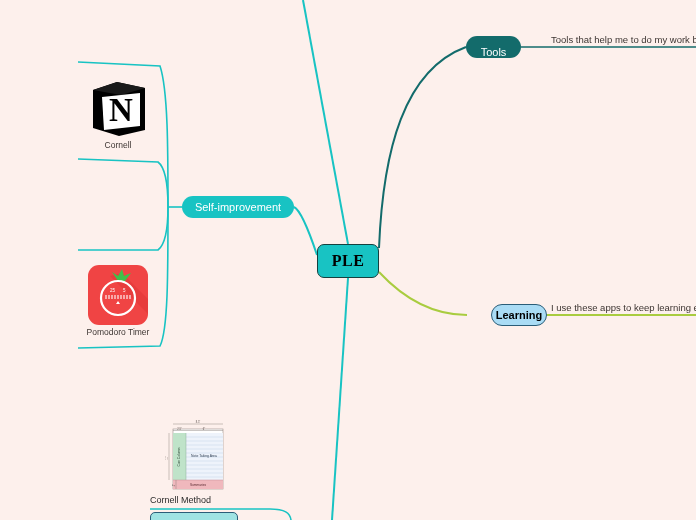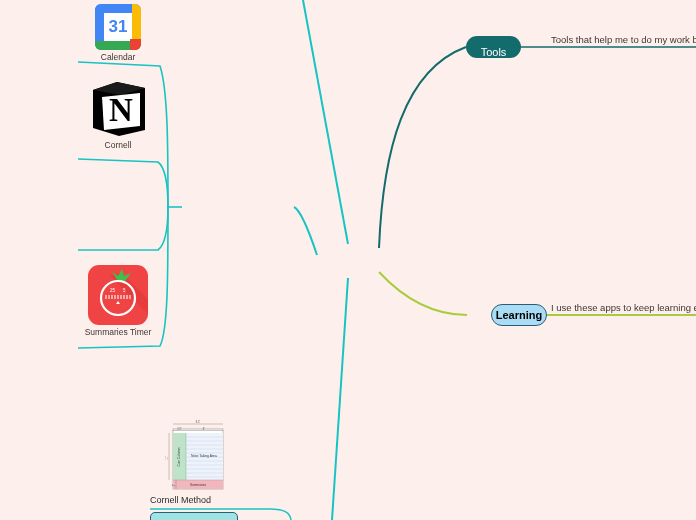--- a/index.html
+++ b/index.html
@@ -190,47 +190,39 @@
 
     <path d="M 182 207 L 168 207" fill="none" stroke="#18c3c3" stroke-width="1.6"></path>
     <path d="M 168 207 C 168 150, 168 90, 160 66 L 78 62" fill="none" stroke="#18c3c3" stroke-width="1.6"></path>
     <path d="M 168 207 C 168 185, 166 168, 158 162 L 78 159" fill="none" stroke="#18c3c3" stroke-width="1.6"></path>
     <path d="M 168 207 C 168 226, 166 244, 158 250 L 78 250" fill="none" stroke="#18c3c3" stroke-width="1.6"></path>
     <path d="M 168 207 C 168 275, 168 330, 160 346 L 78 348" fill="none" stroke="#18c3c3" stroke-width="1.6"></path>
 
     <path d="M 150 509 L 270 509 C 285 509, 290 513, 291 520" fill="none" stroke="#18c3c3" stroke-width="1.6"></path>
   </svg>
 
+  <div class="node node-root">
+    <span>PLE</span>
+  </div>
 
   <div class="node node-tools">
     <span>Tools</span>
   </div>
 
   <div class="node node-learning">
     <span>Learning</span>
   </div>
 
+  <div class="node node-self">
+    <span>Self-improvement</span>
+  </div>
 
   <div class="annotation ann-tools">Tools that help me to do my work better</div>
   <div class="annotation ann-learning">I use these apps to keep learning everyday</div>
 
-  <div class="icon-item" style="left:70px; top:4px;">
-    <div class="icon-art cal-art">
-      <div class="cal-frame">
-        <div class="cal-white"></div>
-        <div class="cal-q cal-top"></div>
-        <div class="cal-q cal-left"></div>
-        <div class="cal-q cal-right"></div>
-        <div class="cal-q cal-bot"></div>
-        <div class="cal-q cal-corner"></div>
-        <div class="cal-num">31</div>
-      </div>
-    </div>
-    <div class="icon-caption">Calendar</div>
-  </div>
 
   <div class="icon-item" style="left:70px; top:76px;">
     <div class="icon-art notion-art">
       <svg viewBox="0 0 62 62" width="62" height="62">
 
         <path d="M6 14 L30 6 L58 12 L58 54 L32 60 L6 52 Z" fill="#000000"></path>
         <path d="M6 14 L30 6 L58 12 L34 19 Z" fill="#1a1a1a"></path>
 
         <path d="M15 21 L53 17 L53 50 L17 54 Z" fill="#ffffff"></path>
 
@@ -260,21 +252,21 @@
           <line x1="33" y1="30" x2="33" y2="34"></line>
           <line x1="36" y1="30" x2="36" y2="34"></line>
           <line x1="39" y1="30" x2="39" y2="34"></line>
           <line x1="42" y1="30" x2="42" y2="34"></line>
         </g>
         <text x="22" y="27" font-family="Liberation Sans, sans-serif" font-size="4.5" fill="#ffffff">25</text>
         <text x="35" y="27" font-family="Liberation Sans, sans-serif" font-size="4.5" fill="#ffffff">5</text>
         <path d="M30 36 L28 39 L32 39 Z" fill="#ffffff"></path>
       </svg>
     </div>
-    <div class="icon-caption">Summaries Timer</div>
+    <div class="icon-caption">Pomodoro Timer</div>
   </div>
 
   <div class="cornell-item">
     <div class="cornell-art">
       <svg viewBox="0 0 62 72" width="62" height="72">
 
         <rect x="8" y="9" width="50" height="60" fill="#ffffff" stroke="#9a8d88" stroke-width="0.6"></rect>
 
         <rect x="8" y="13" width="13" height="47" fill="#bfe3c9"></rect>
 

